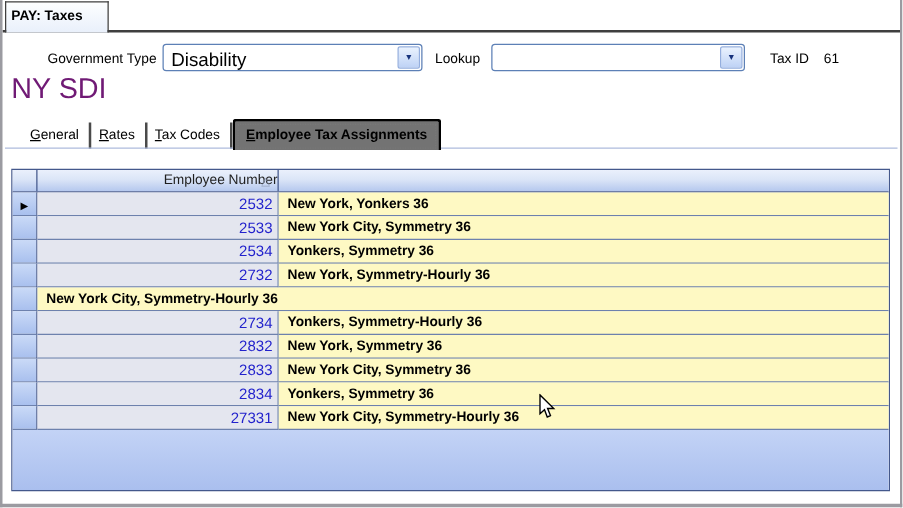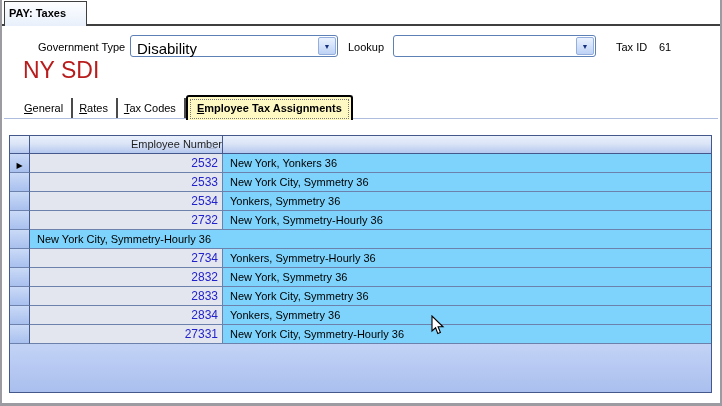--- a/index.html
+++ b/index.html
@@ -27,29 +27,29 @@
   .combo .value { position:absolute; left:6px; top:4px; font-size:15px; color:#000; }
   .combo .btn {
     position:absolute; right:1px; top:1px; bottom:1px; width:18px; border-radius:2px;
     background:linear-gradient(#eaf2fe,#bed2f5); border:1px solid #94aede; box-sizing:border-box;
     text-align:center; cursor:default;
   }
   .combo .btn .arr { font-size:7px; color:#16327c; line-height:17px; display:block; }
   .combo-gov { left:128px; top:35px; width:208px; }
   .combo-lookup { left:391px; top:35px; width:203px; }
   
-  .page-title { position:absolute; left:7px; top:57px; font-size:23px; font-weight:400; color:#b91c1c;margin-left:14px; }
+  .page-title { position:absolute; left:7px; top:57px; font-size:23px; font-weight:400; color:#701a75; }
   
   .tabs { position:absolute; left:0; top:92px; right:0; height:27px; }
   .tabs::after { content:""; position:absolute; left:2px; right:2px; bottom:0; height:1px; background:#aebcdd; }
   .tabs-inner { position:absolute; left:16px; bottom:0; display:flex; align-items:flex-end; }
   .tab { font-size:11px; white-space:nowrap; cursor:default; }
   .tab-inactive { padding:5px 8px 5px 6px; border-right:2px solid #4a4a4a; line-height:11px; background:transparent; }
   .tab-active {
-    position:relative; z-index:2; margin-bottom:-1px; padding:6px 9px; background:#fef9c3;
+    position:relative; z-index:2; margin-bottom:-1px; padding:6px 9px; background:#737373;
     border:2px solid #000; border-bottom:none; border-radius:3px 3px 0 0; font-weight:bold; line-height:11px;
   }
   .tab-active::after { content:""; position:absolute; inset:2px 2px 1px 2px; border:1px dotted #787878; pointer-events:none; }
   .hk { text-decoration:underline; }
   
   .grid {
     position:absolute; left:7px; top:135px; width:703px; height:258px; box-sizing:border-box;
     border:1px solid #44588c; background:#fff; display:flex; flex-direction:column; overflow:hidden;
   }
   .ghead {
@@ -62,22 +62,22 @@
   .gh-emp { width:193px; }
   .gh-name { flex:1; border-right:none; }
   .sort-icon { position:absolute; right:6px; top:1px; font-size:9px; color:#98a6c2; }
   .grow { display:flex; height:19px; flex:0 0 19px; box-sizing:border-box; }
   .gc { box-sizing:border-box; overflow:hidden; white-space:nowrap; }
   .gc-sel { width:20px; background:linear-gradient(#cadaf7,#a9c0ee);
             border-right:1px solid #44588c; border-bottom:1px solid #6d81ad; text-align:center; }
   .marker { font-size:8px; line-height:18px; color:#000; }
   .gc-emp { width:193px; background:#e4e6ef; border-right:1px solid #6d81ad; border-bottom:1px solid #6d81ad;
             font-size:12px; color:#2222cc; text-align:right; padding-right:4px; line-height:18px; }
-  .gc-name { flex:1; background:#7dd3fc; border-bottom:1px solid #6d81ad;
-             font-size:11px; color:#000; padding-left:7px; line-height:18px; }
+  .gc-name { flex:1; background:#fef9c3; border-bottom:1px solid #6d81ad;
+             font-size:11px; color:#000; padding-left:7px; line-height:18px;font-weight:bold; }
   .gfill { flex:1; background:linear-gradient(#c3d3f6,#aabfee); }
   
   .cursor { position:absolute; left:429px; top:315px; z-index:10; pointer-events:none; }
 </style>
 </head>
 <body>
 
 <div class="window">
 
   <div class="titlebar">

